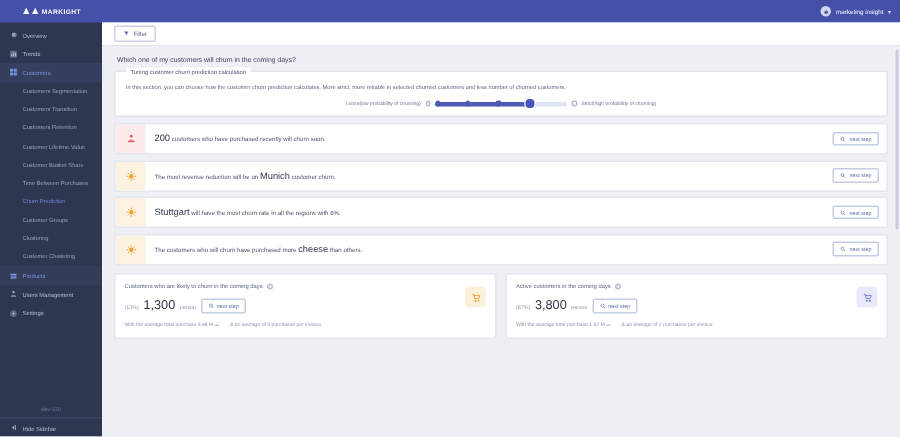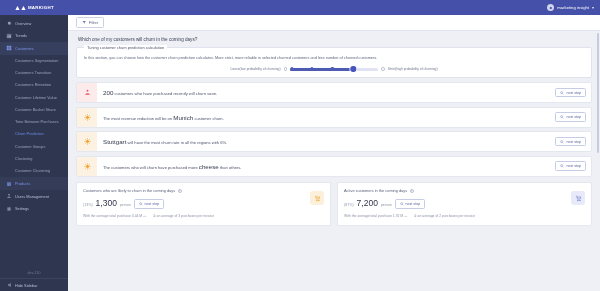--- a/index.html
+++ b/index.html
@@ -465,21 +465,21 @@
           </div>
         </div>
 
         <div class="card">
           <div class="card-title">
             <span>Active customers in the coming days</span>
             <span class="info-dot">i</span>
           </div>
           <div class="card-stat">
             <span class="pct">(87%)</span>
-            <span class="big-num">7,200</span>
+            <span class="big-num">3,800</span>
             <span class="unit">person</span>
             <div class="next-step">
               <svg viewBox="0 0 24 24" fill="none" stroke="currentColor" stroke-width="2.5">
                   <circle cx="10" cy="10" r="6"></circle>
                   <path d="M15 15l5 5"></path>
                 </svg>
               <span>next step</span>
             </div>
           </div>
           <div class="card-foot">

